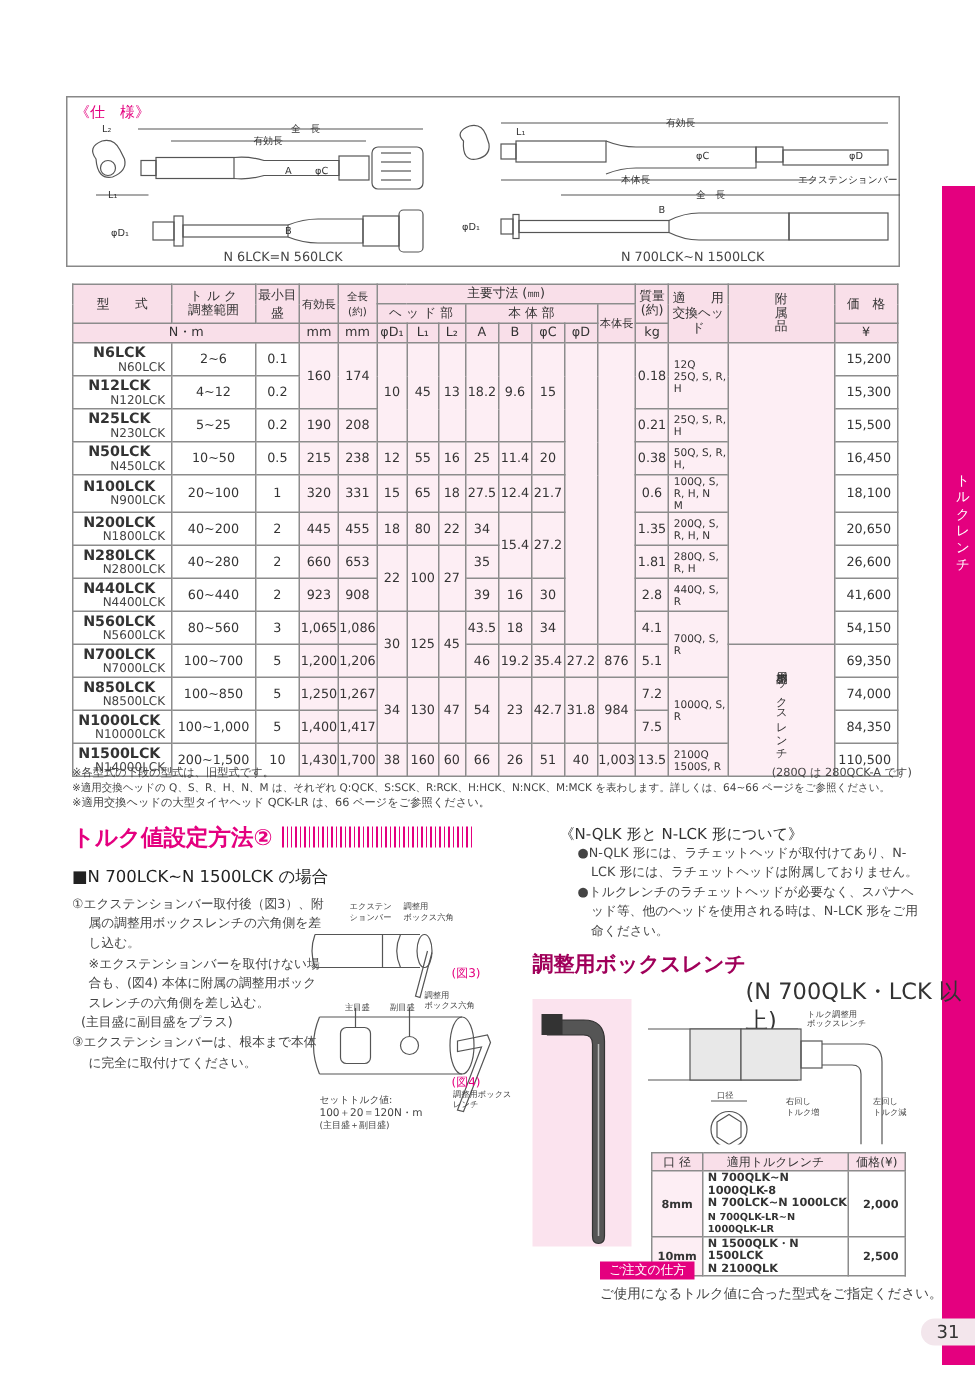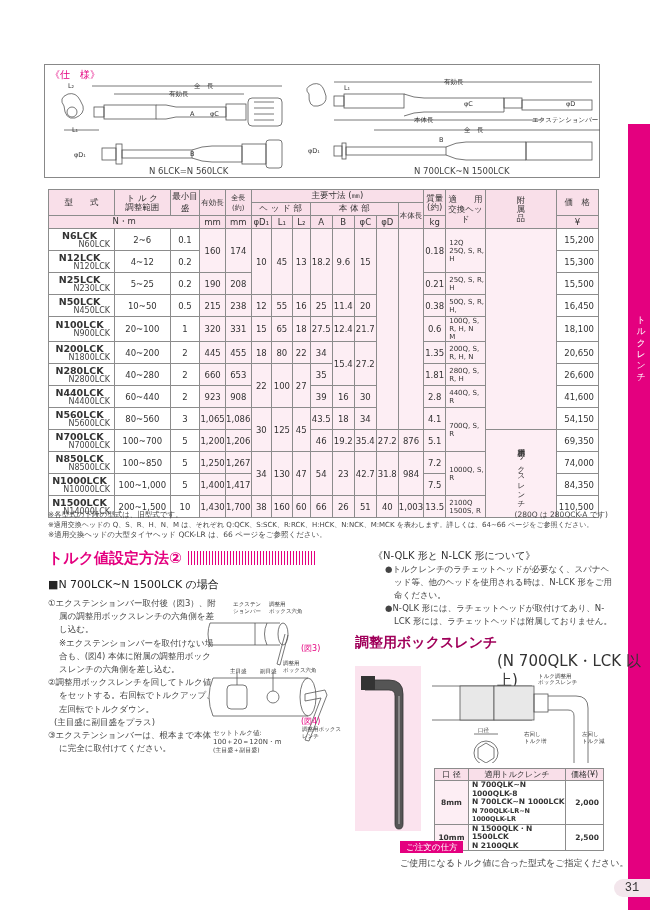--- a/index.html
+++ b/index.html
@@ -40,21 +40,21 @@
   .box-sub { left: 497px; top: 652px; font-size: 15px; color: #333; }
   .box-photo { left: 355px; top: 666px; width: 66px; height: 165px; background: #fbe3ee; }
   table.box { position: absolute; left: 434px; top: 768px; width: 170px; border-collapse: collapse; font-size: 7.5px; }
   table.box td, table.box th { border: 1px solid #8c8c8c; font-weight: normal; }
   table.box th { background: #f9dfe9; height: 12px; font-size: 8px; }
   table.box td { background: #fdeef4; text-align: center; font-weight: bold; }
   table.box td.l { background: #fff; text-align: left; padding-left: 3px; line-height: 8.5px; }
   table.box td.r { background: #fff; text-align: right; padding-right: 4px; }
   .order-badge { left: 400px; top: 841px; background: #e4007f; color: #fff; font-size: 8.5px; padding: 0 6px; height: 12px; line-height: 12px; }
   .order-text { left: 400px; top: 856px; font-size: 9px; line-height: 14px; color: #444; }
-  .page-num { left: 614px; top: 879px; width: 36px; height: 18px; background: #f3e6ec; border-radius: 9px 0 0 9px; font-size: 12px; color: #333; text-align: center; line-height: 18px; font-family: Liberation Mono, monospace; }
+  .page-num { left: 614px; top: 879px; width: 36px; height: 18px; background: #f3e6ec; border-radius: 9px 0 0 9px; font-size: 12px; color: #333; text-align: center; line-height: 18px; }
 </style>
 </head>
 <body>
 
 <div class="abs spec-box"></div>
 <div class="abs spec-title">《仕　様》</div>
 
 <svg class="abs" style="left:44px;top:64px" width="556" height="114">
   <g stroke="#555" fill="none" stroke-width="0.8">
 
@@ -418,21 +418,20 @@
   <div style="font-size:7px">※適用交換ヘッドの Q、S、R、H、N、M は、それぞれ Q:QCK、S:SCK、R:RCK、H:HCK、N:NCK、M:MCK を表わします。詳しくは、64~66 ページをご参照ください。</div>
   <div>※適用交換ヘッドの大型タイヤヘッド QCK-LR は、66 ページをご参照ください。</div>
 </div>
 
 <div class="abs sec-title">トルク値設定方法②</div>
 <div class="abs sec-bars"></div>
 <div class="abs sub-title">■N 700LCK~N 1500LCK の場合</div>
 <div class="abs steps">
   <p>①エクステンションバー取付後（図3）、附属の調整用ボックスレンチの六角側を差し込む。</p>
   <p class="ind">※エクステンションバーを取付けない場合も、(図4) 本体に附属の調整用ボックスレンチの六角側を差し込む。</p>
-  <p>②調整用ボックスレンチを回してトルク値をセットする。右回転でトルクアップ、左回転でトルクダウン。</p>
   <p class="ind" style="text-indent:-5px">(主目盛に副目盛をプラス)</p>
   <p>③エクステンションバーは、根本まで本体に完全に取付けてください。</p>
 </div>
 
 <svg class="abs" style="left:205px;top:598px" width="150" height="160">
   <g stroke="#555" fill="none" stroke-width="0.8">
     <path d="M5,25 l70,0 M5,47 l70,0"></path>
     <path d="M5,25 q-4,11 0,22"></path>
     <line x1="50" y1="25" x2="50" y2="47"></line>
     <path d="M62,25 q-5,11 0,22"></path>
@@ -462,22 +461,22 @@
   </g>
   <text x="96" y="53" font-size="8" fill="#e4007f">(図3)</text>
   <text x="96" y="126" font-size="8" fill="#e4007f">(図4)</text>
   <text x="8" y="137" font-size="6.5" fill="#444">セットトルク値:</text>
   <text x="8" y="146" font-size="7" fill="#444">100＋20＝120N・m</text>
   <text x="8" y="154" font-size="6" fill="#444">(主目盛＋副目盛)</text>
 </svg>
 
 <div class="abs qlk-title">《N-QLK 形と N-LCK 形について》</div>
 <div class="abs qlk-body">
+  <p>●N-QLK 形には、ラチェットヘッドが取付けてあり、N-LCK 形には、ラチェットヘッドは附属しておりません。</p>
   <p>●トルクレンチのラチェットヘッドが必要なく、スパナヘッド等、他のヘッドを使用される時は、N-LCK 形をご用命ください。</p>
-  <p>●N-QLK 形には、ラチェットヘッドが取付けてあり、N-LCK 形には、ラチェットヘッドは附属しておりません。</p>
 </div>
 
 <div class="abs box-title">調整用ボックスレンチ</div>
 <div class="abs box-sub">(N 700QLK・LCK 以上)</div>
 <div class="abs box-photo">
   <svg width="66" height="165">
     <path d="M10,14 l24,0 q14,0 14,14 l0,130 q0,5 -4,5 q-4,0 -4,-5 l0,-128 q0,-6 -6,-6 l-24,0z" fill="#555" stroke="#333" stroke-width="0.8"></path>
     <rect x="6" y="10" width="14" height="14" fill="#333"></rect>
     <line x1="44" y1="30" x2="44" y2="158" stroke="#bbb" stroke-width="1"></line>
   </svg>

